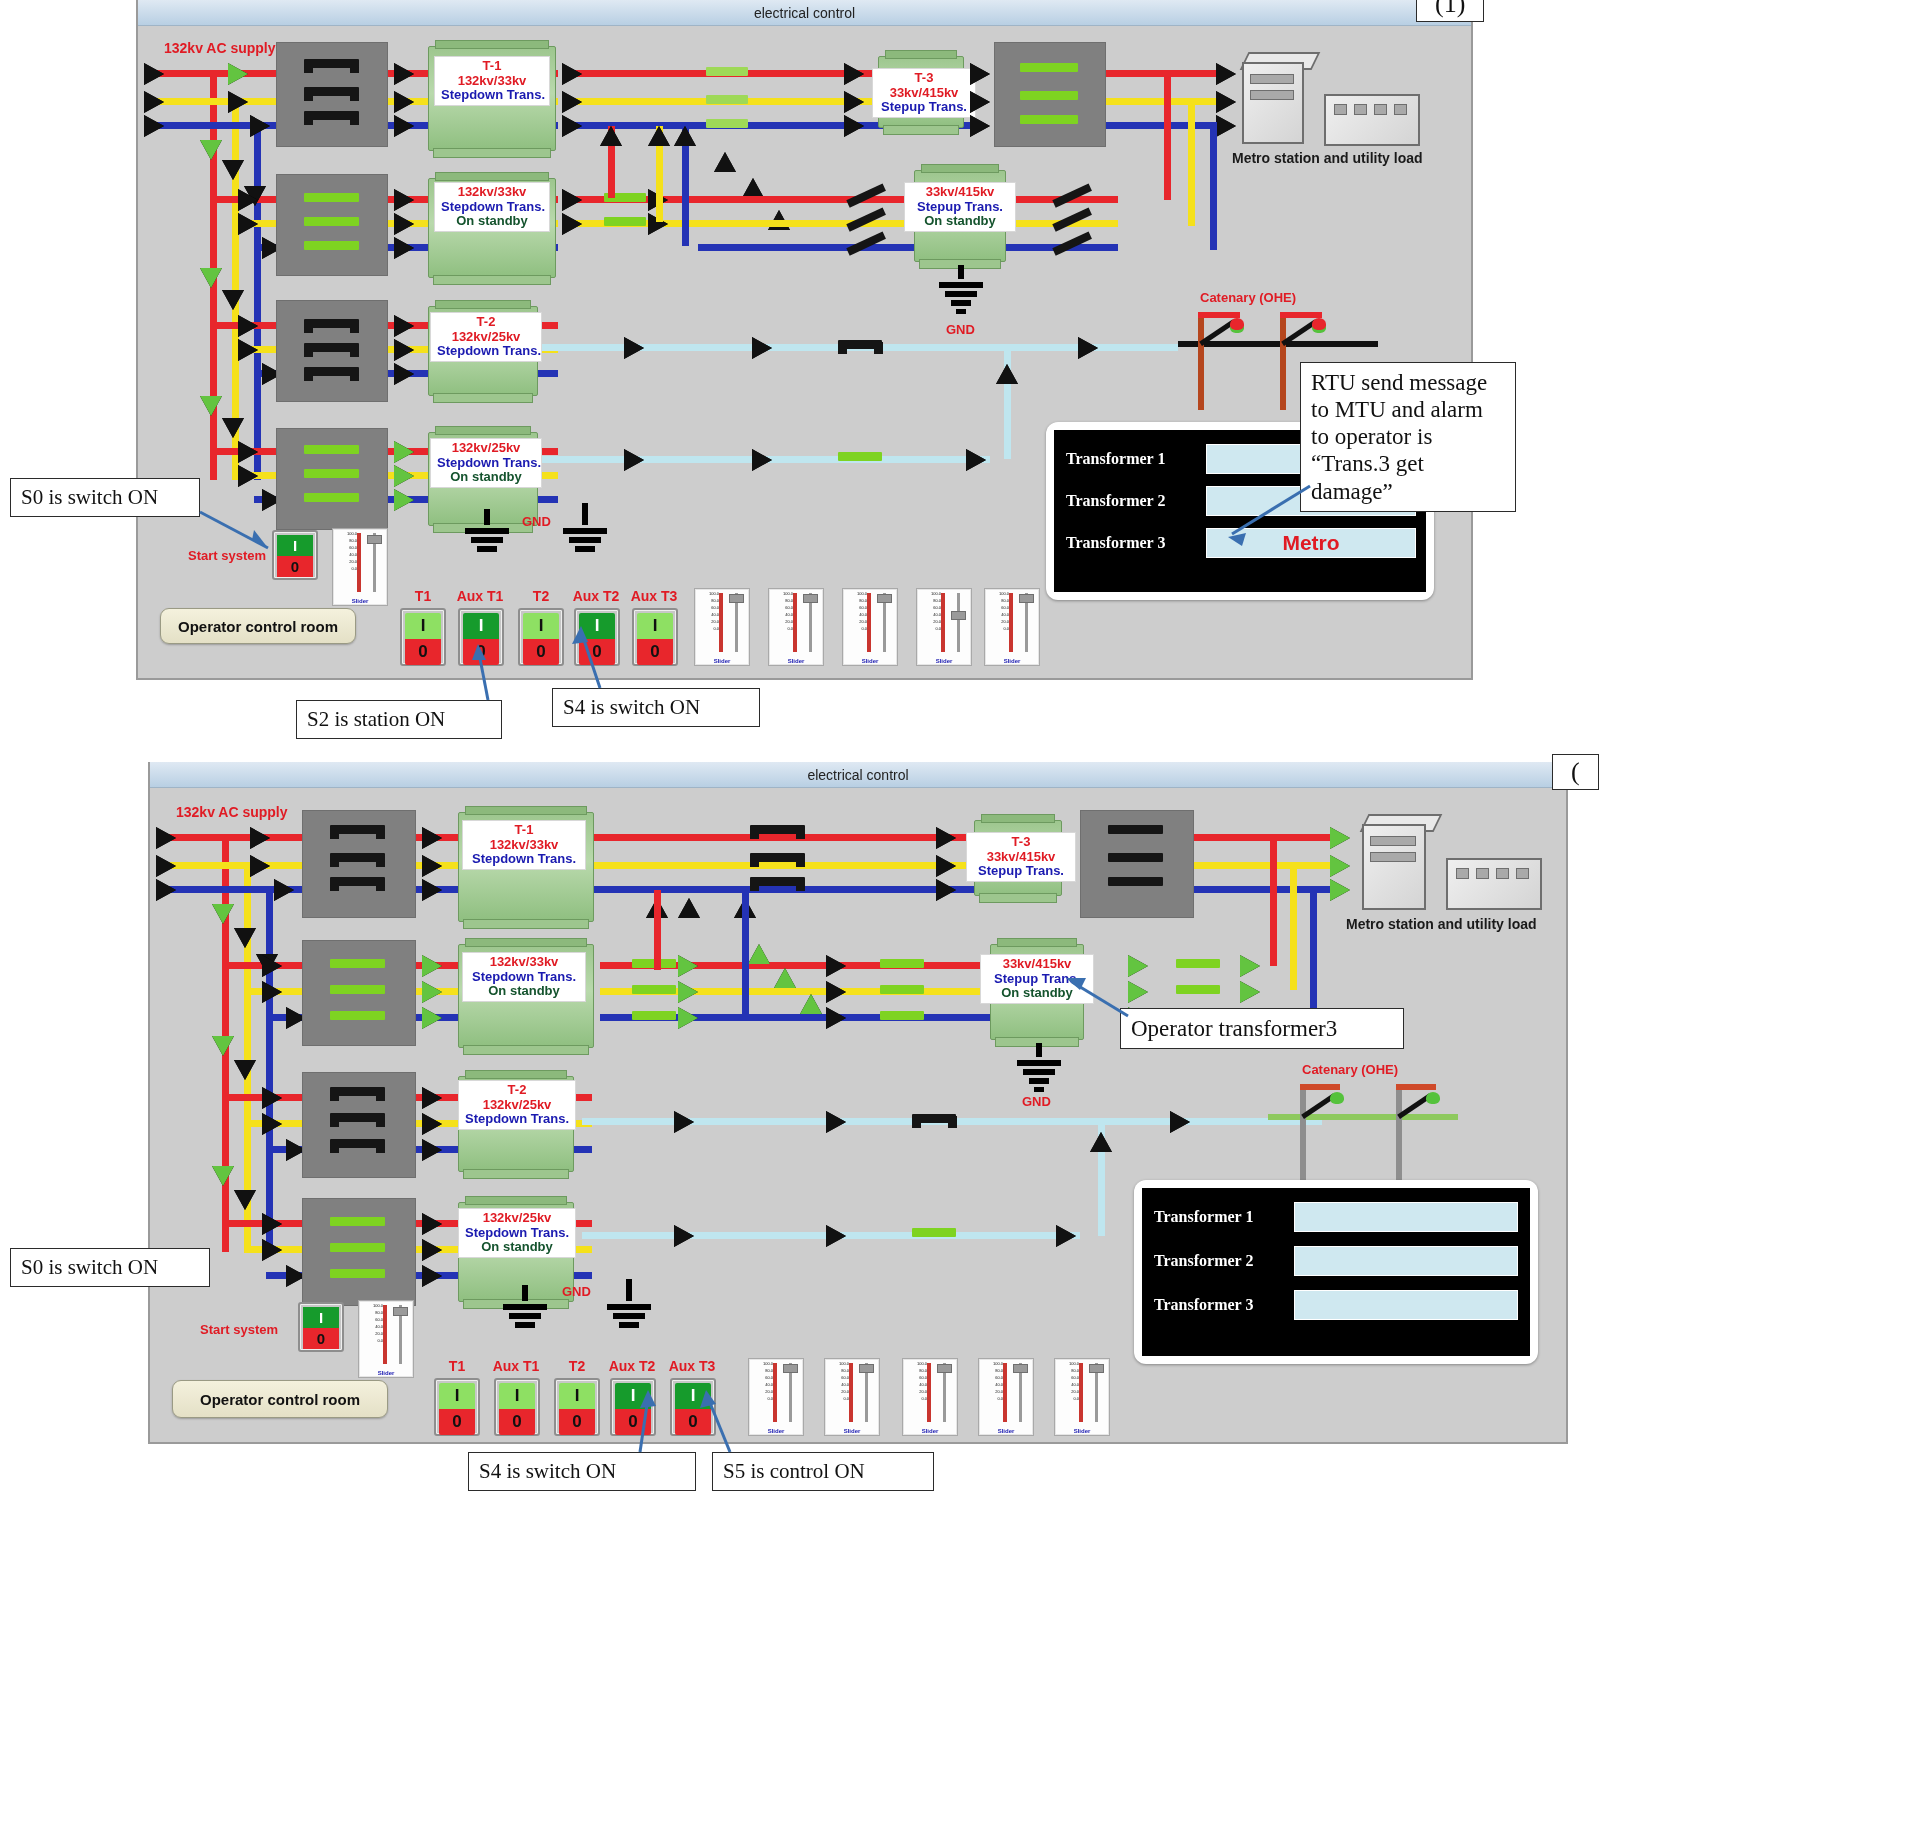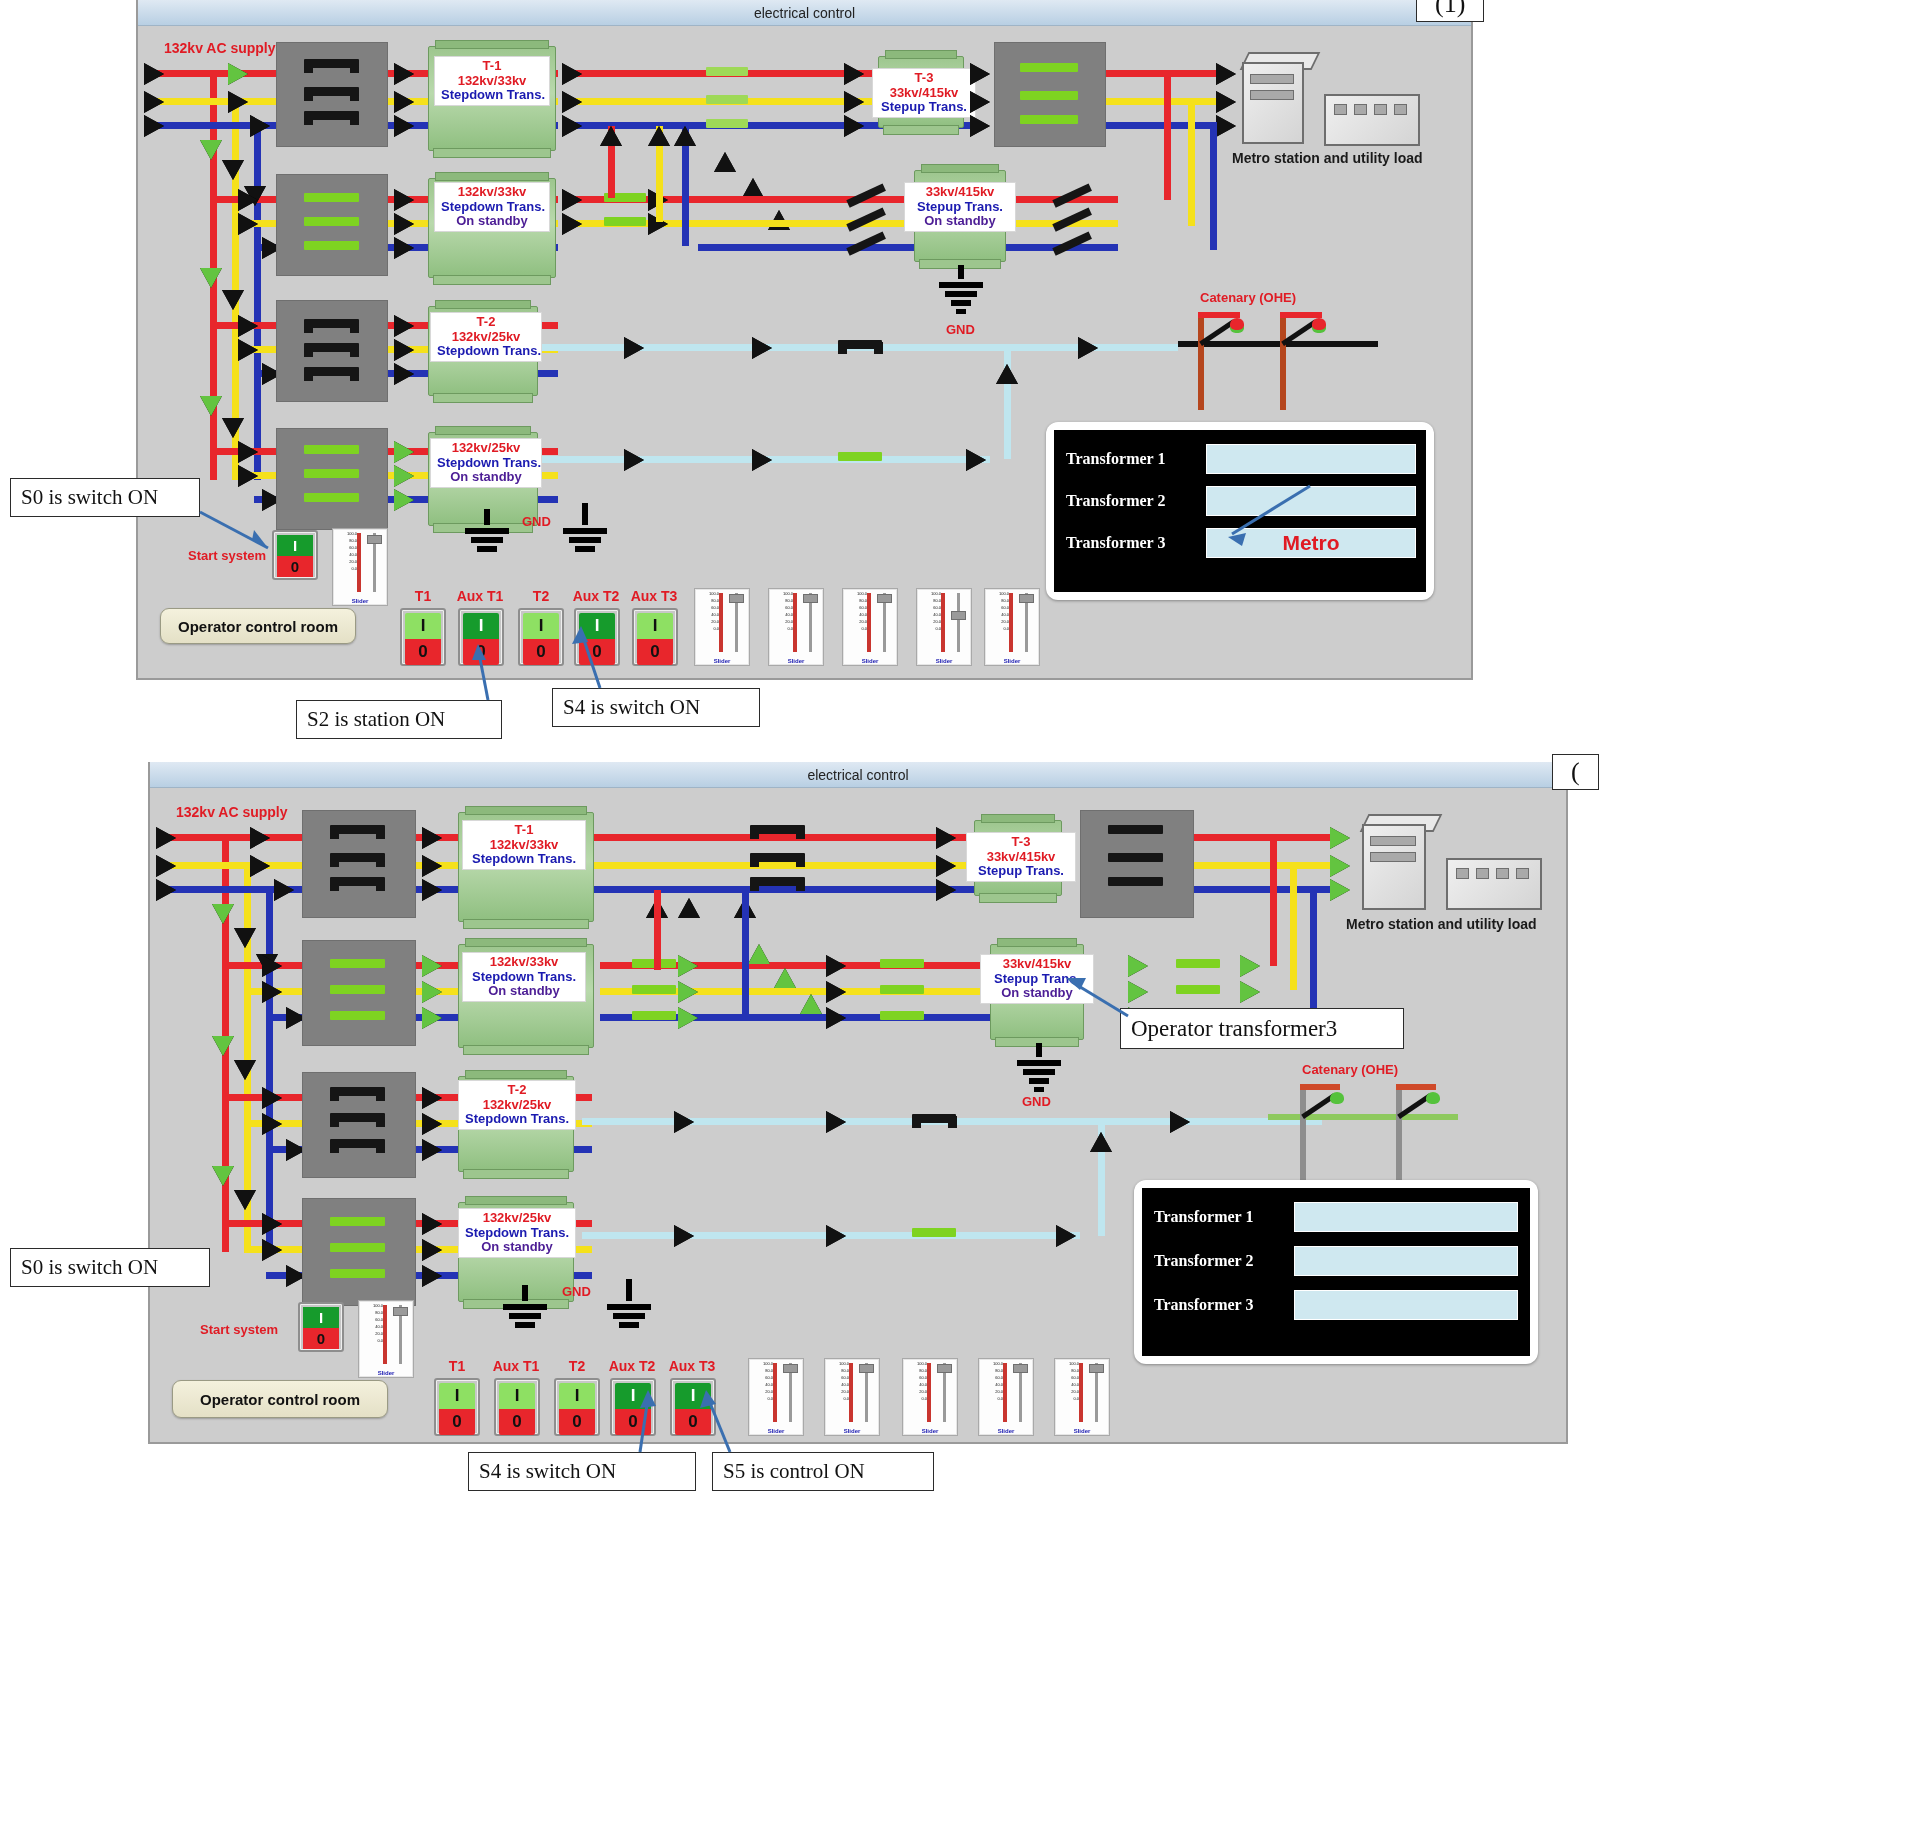--- a/index.html
+++ b/index.html
@@ -113,21 +113,21 @@
     background: #ffffff;
     border: 1px solid #d8d8d8;
     padding: 2px 6px;
     text-align: center;
     line-height: 1.12;
     font-weight: bold;
     white-space: nowrap;
   }
   .xlabel .t  { color: #e01b24; font-size: 13px; }
   .xlabel .s  { color: #1a1ab0; font-size: 13px; }
-  .xlabel .sb { color: #4c1d95; font-size: 13px; }
+  .xlabel .sb { color: #14532d; font-size: 13px; }
 
   
   .redlab {
     position: absolute;
     color: #e01b24;
     font-weight: bold;
     font-size: 14px;
     white-space: nowrap;
   }
   .darklab {
@@ -720,20 +720,21 @@
     <line x1="488" y1="700" x2="478" y2="648" stroke="#3a6fb0" stroke-width="3"></line>
     <polygon points="478,644 472,660 486,660" fill="#3a6fb0"></polygon>
   </svg>
 
   <div class="callout" style="left:552px; top:688px; width:208px;">S4 is switch ON</div>
   <svg class="leader" style="left:0; top:0; width:1930px; height:1848px; pointer-events:none;">
     <line x1="600" y1="688" x2="582" y2="634" stroke="#3a6fb0" stroke-width="3"></line>
     <polygon points="581,626 572,644 588,642" fill="#3a6fb0"></polygon>
   </svg>
 
+  <div class="callout big" style="left:1300px; top:362px; width:216px;">RTU send message to MTU and alarm to operator  is “Trans.3 get damage”</div>
   <svg class="leader" style="left:0; top:0; width:1930px; height:1848px; pointer-events:none;">
     <line x1="1310" y1="486" x2="1232" y2="534" stroke="#3a6fb0" stroke-width="3"></line>
     <polygon points="1228,537 1246,533 1242,546" fill="#3a6fb0"></polygon>
   </svg>
 
   <div class="hmi" style="left:148px; top:762px; width:1420px; height:682px;">
     <div class="hmi-title">electrical control</div>
 
     <div class="stage">
 

